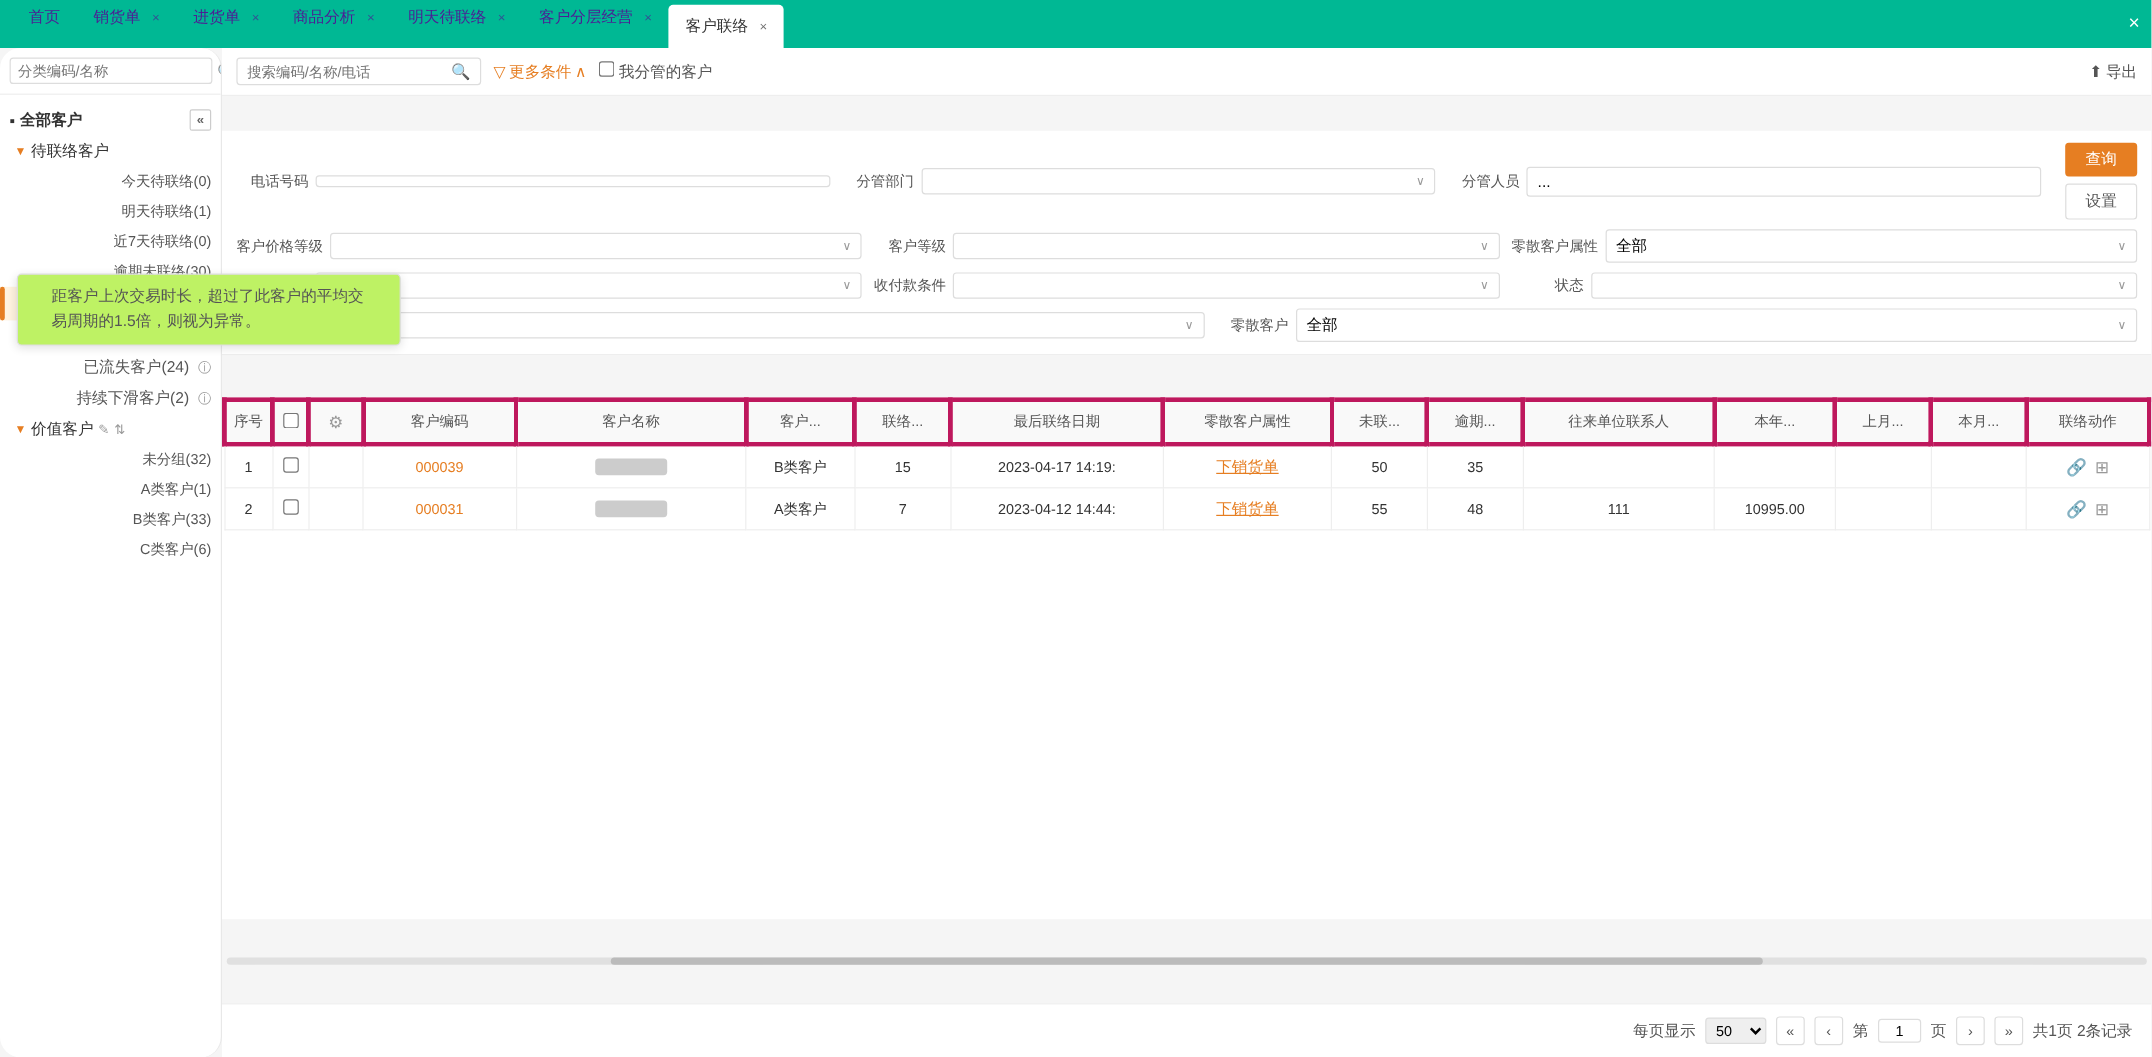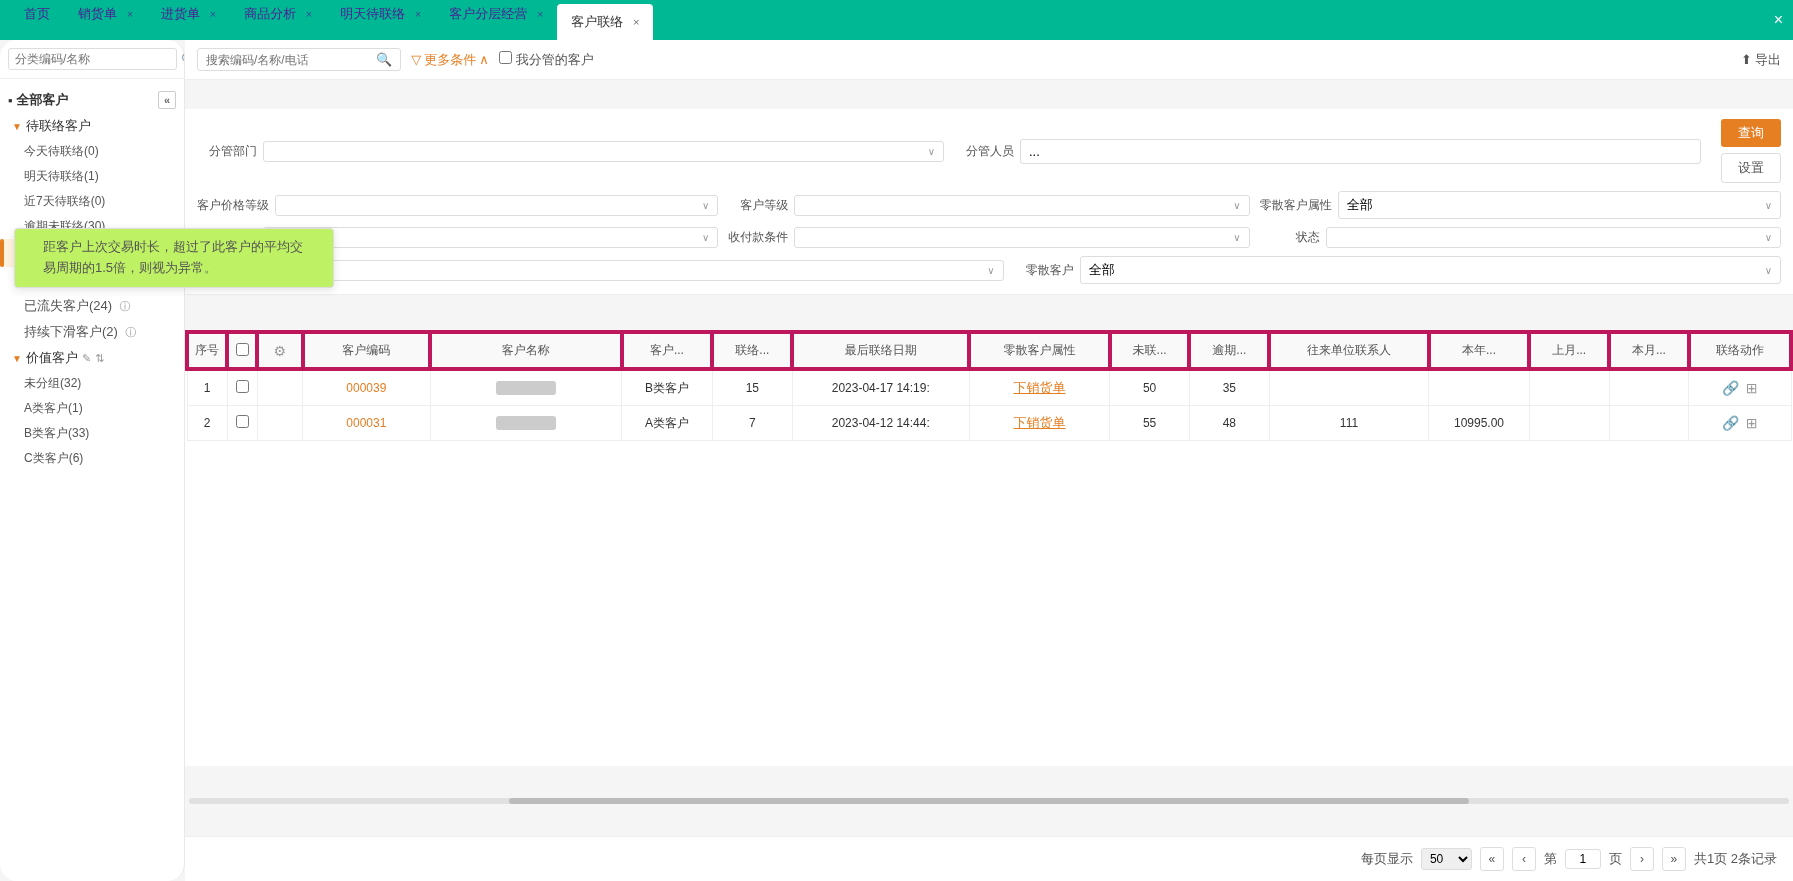--- a/index.html
+++ b/index.html
@@ -58,21 +58,21 @@
       margin-left: auto; width: 18px; height: 18px;
       border: 1px solid #ccc; display: flex; align-items: center; justify-content: center;
       font-size: 11px; cursor: pointer; color: #666; border-radius: 2px;
     }
     .tree-group-header {
       display: flex; align-items: center; padding: 4px 8px 4px 12px;
       color: #333; cursor: pointer; font-size: 13px;
     }
     .tree-group-header .arrow { margin-right: 4px; color: #e67e22; font-size: 10px; }
     .tree-item {
-      padding: 4px 8px 4px 24px; color: #555; cursor: pointer; font-size: 12px;
+      padding: 4px 8px 4px 24px; color: #555; cursor: pointer; font-size: 12px; text-align: right;
     }
     .tree-item-with-indicator {
       position: relative; display: flex; align-items: center;
       padding: 5px 8px 5px 12px; color: #333; cursor: pointer; font-size: 12px;
     }
     .tree-item-with-indicator.active-row {
       background: #fff3e0;
     }
     .orange-bar {
       width: 4px; height: 28px; background: #e67e22; border-radius: 2px;
@@ -335,20 +335,24 @@
       </div>
       <div class="export-btn">
         <span>⬆</span>
         <span>导出</span>
       </div>
     </div>
 
     <div class="filter-form">
 
       <div class="filter-row">
+        <div class="filter-field">
+          <label>电话号码</label>
+          <div class="field-input" style="min-width:200px;"></div>
+        </div>
         <div class="filter-field">
           <label>分管部门</label>
           <div class="field-input" style="min-width:280px;">
             <span></span>
             <span class="chevron">∨</span>
           </div>
         </div>
         <div class="filter-field">
           <label>分管人员</label>
           <div class="field-input" style="min-width:200px;">

